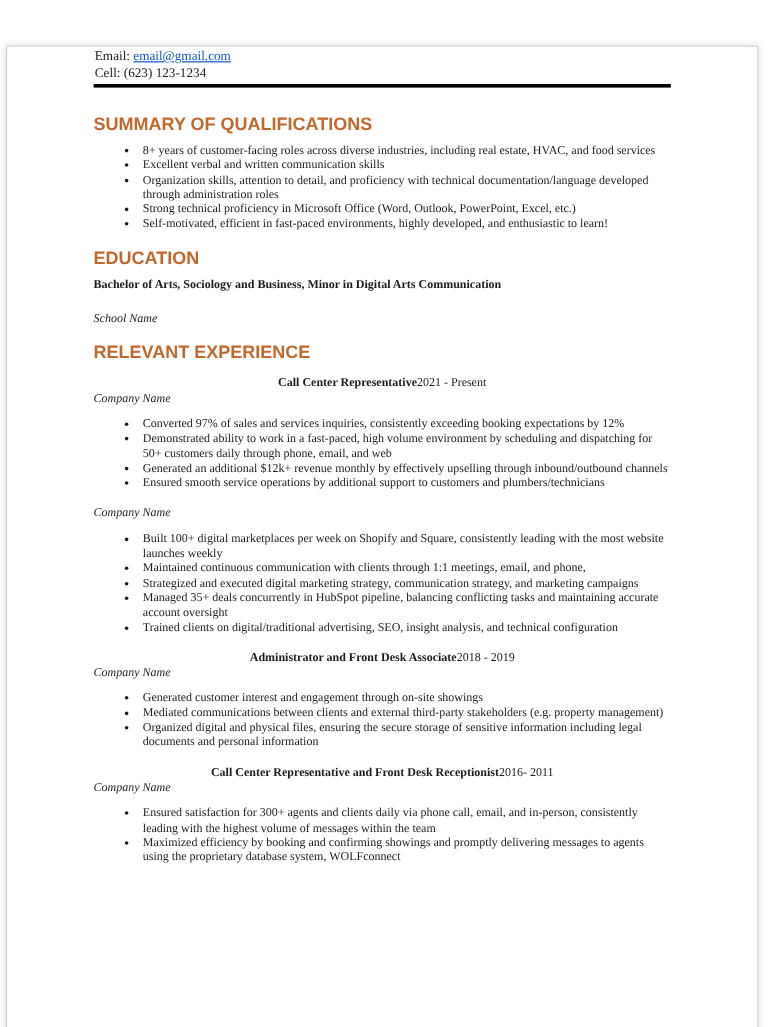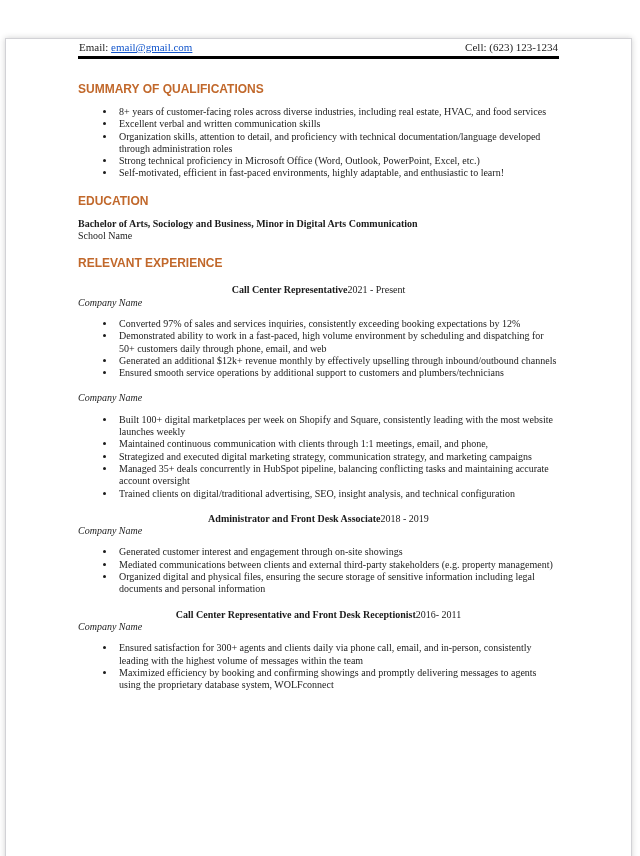--- a/index.html
+++ b/index.html
@@ -34,29 +34,30 @@
   }
   .contact-row {
     display: flex;
     justify-content: space-between;
     align-items: baseline;
     font-size: 11px;
     line-height: 14px;
     color: var(--text, #1b1b1b);
     border-bottom: 3px solid var(--rule, #000000);
     padding: 1px 1px 2px 1px;
+    flex-direction: column;
   }
   .contact-row a {
     color: var(--link, #1155cc);
     text-decoration: underline;
   }
   .section-heading {
     font-family: "Liberation Sans", sans-serif;
     font-weight: 700;
-    font-size: 12px;
+    font-size: 15px;
     line-height: 15px;
     color: var(--accent, #c1682b);
     margin-top: 23px;
   }
   .section-heading.tight { margin-top: 14px; }
   .body-text {
     font-size: 10px;
     line-height: 12.3px;
     color: var(--text, #1b1b1b);
   }
@@ -69,20 +70,22 @@
     line-height: 12.3px;
     color: var(--text, #1b1b1b);
     padding-left: 3px;
     margin: 0;
   }
   .degree {
     margin-top: 9px;
     font-weight: 700;
   }
   .school {
+    font-style: italic;
+    margin-top: 16px;
   }
   .job { margin-top: 13px; }
   .job-header {
     display: flex;
     justify-content: center;
     align-items: baseline;
   }
   .job-title { font-weight: 700; }
   .company { font-style: italic; }
 </style>
@@ -96,21 +99,21 @@
     <span><span>Email: </span><a href="#">email@gmail.com</a></span>
     <span>Cell: (623) 123-1234</span>
   </div>
 
   <div class="section-heading">SUMMARY OF QUALIFICATIONS</div>
   <ul class="bullets">
     <li>8+ years of customer-facing roles across diverse industries, including real estate, HVAC, and food services</li>
     <li>Excellent verbal and written communication skills</li>
     <li>Organization skills, attention to detail, and proficiency with technical documentation/language developed through administration roles</li>
     <li>Strong technical proficiency in Microsoft Office (Word, Outlook, PowerPoint, Excel, etc.)</li>
-    <li>Self-motivated, efficient in fast-paced environments, highly adaptable, and enthusiastic to learn!</li>
+    <li>Self-motivated, efficient in fast-paced environments, highly developed, and enthusiastic to learn!</li>
   </ul>
 
   <div class="section-heading tight">EDUCATION</div>
   <div class="body-text degree">Bachelor of Arts, Sociology and Business, Minor in Digital Arts Communication</div>
   <div class="body-text school">School Name</div>
 
   <div class="section-heading tight">RELEVANT EXPERIENCE</div>
 
   <div class="job">
     <div class="job-header body-text">

